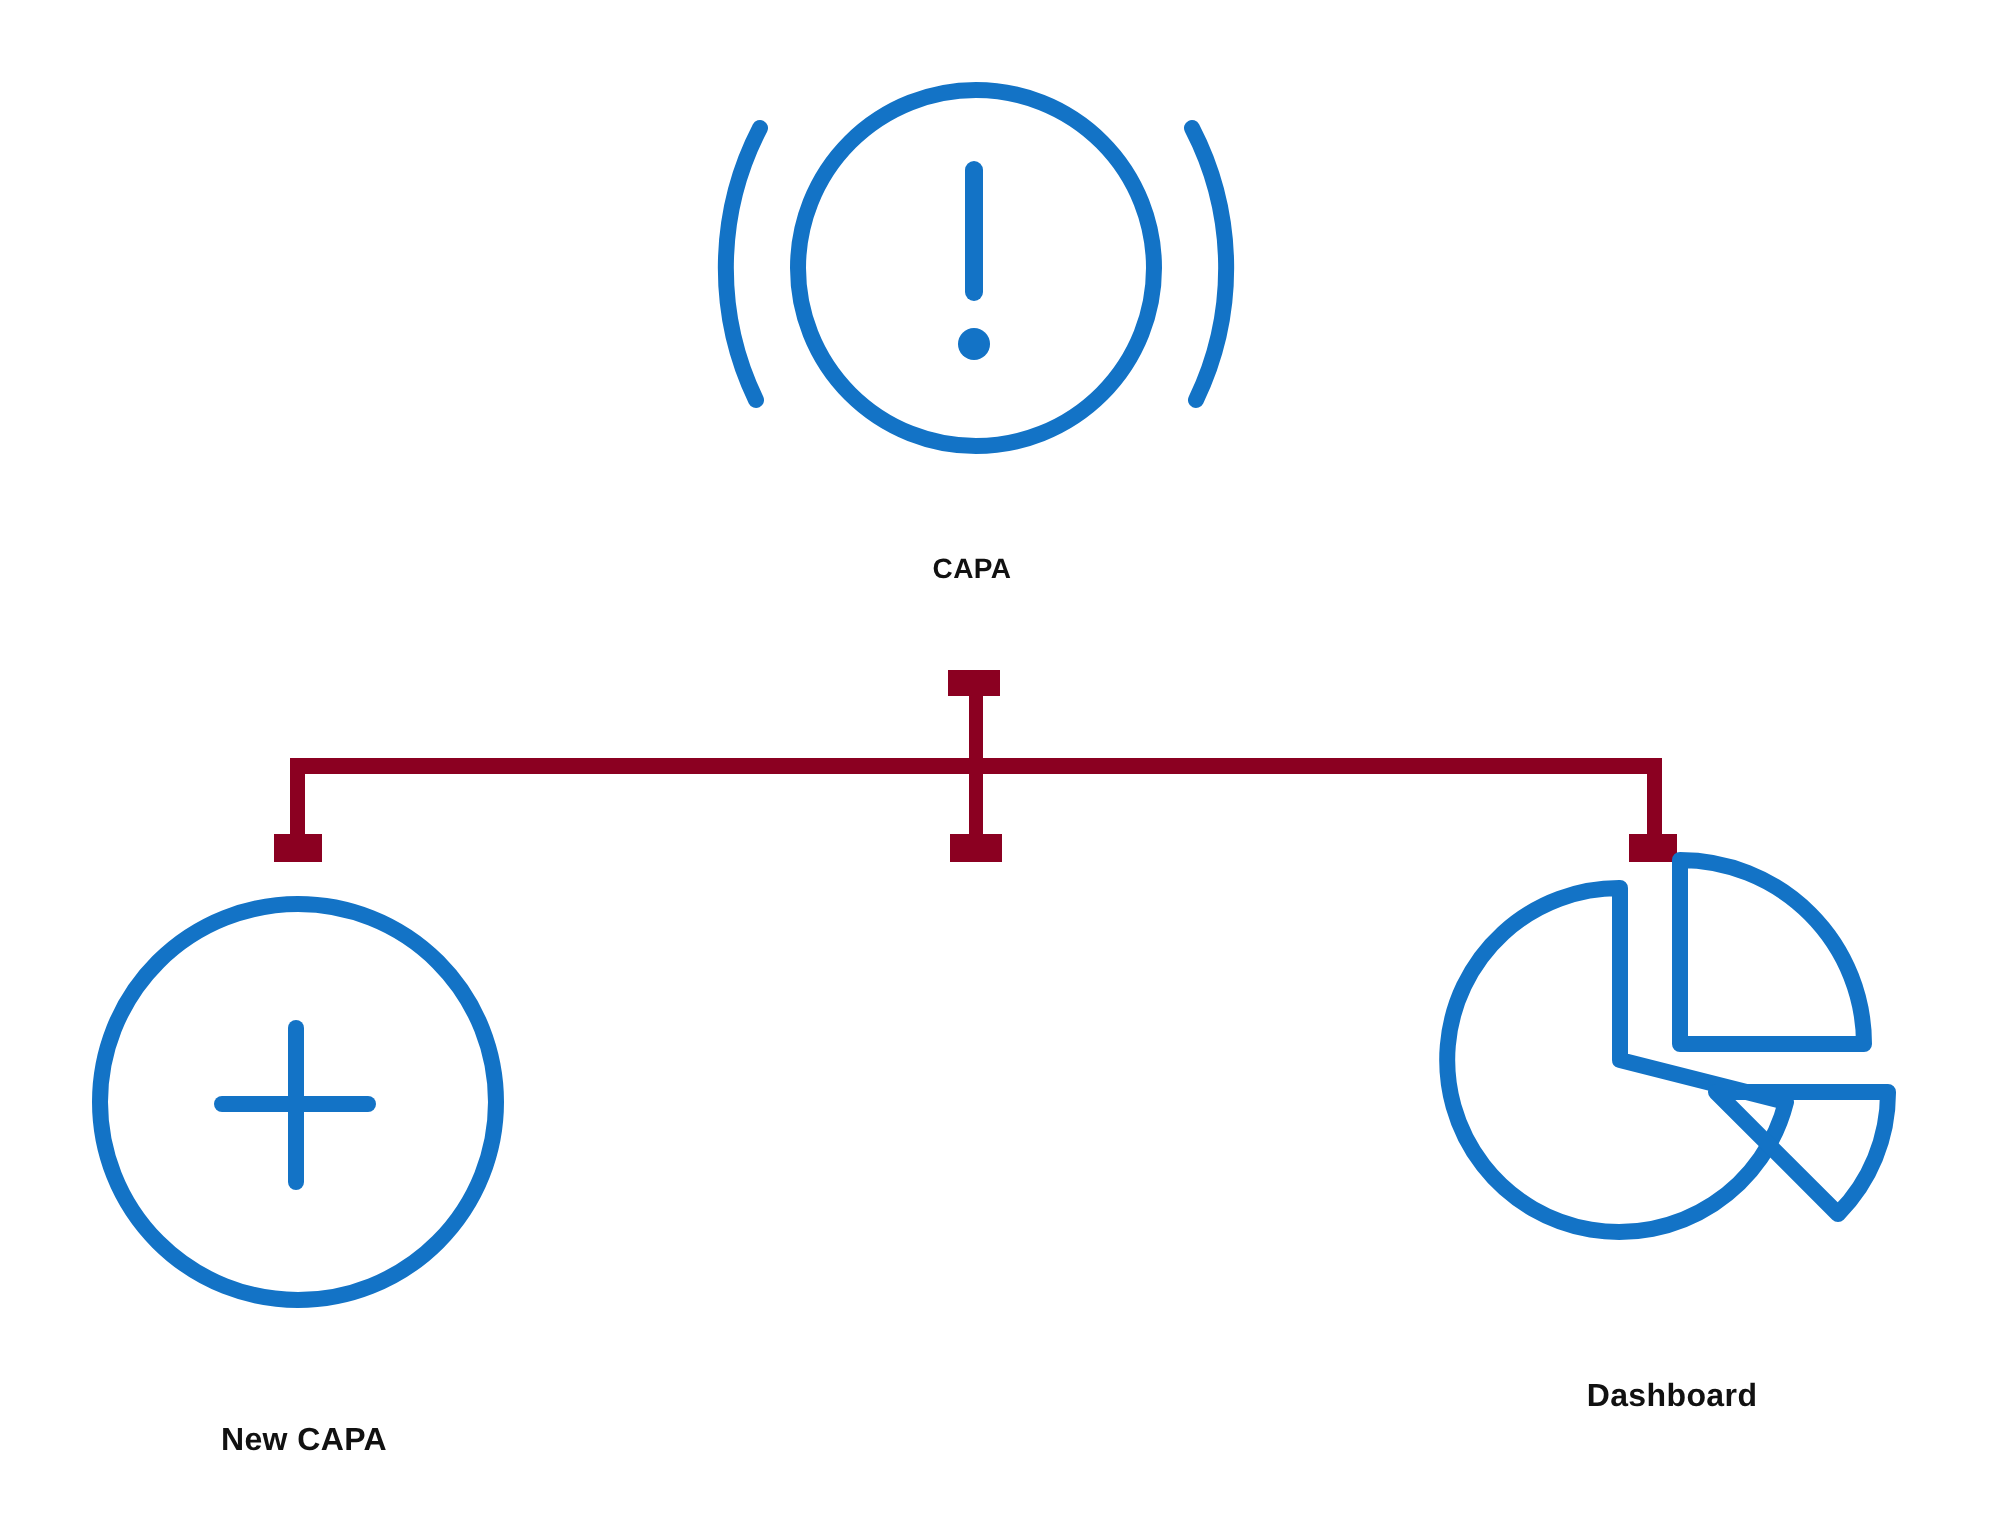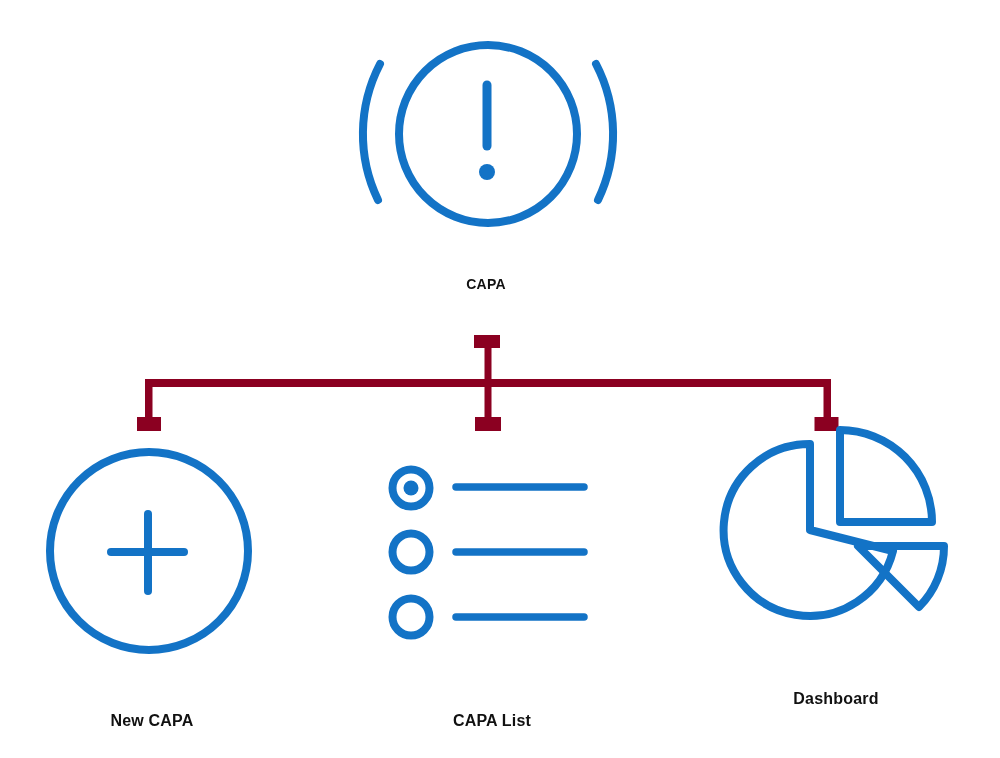--- a/index.html
+++ b/index.html
@@ -69,36 +69,20 @@
     <svg class="blue-icon" style="left:0; top:0;" width="220" height="222" viewBox="40 440 220 222">
       <g fill="none" stroke="currentColor" stroke-width="8" stroke-linecap="round">
         <circle cx="149" cy="551" r="99"></circle>
         <line x1="111" y1="552" x2="184" y2="552"></line>
         <line x1="148" y1="514" x2="148" y2="591"></line>
       </g>
     </svg>
     <div class="node-label child-label">New CAPA</div>
   </div>
 
-  <div class="node" style="left:382px; top:440px; width:220px; height:305px;">
-    <svg class="blue-icon" style="left:0; top:18px;" width="212" height="185" viewBox="382 458 212 185">
-      <g fill="none" stroke="currentColor" stroke-width="8">
-        <circle cx="411" cy="488" r="18.5"></circle>
-        <circle cx="411" cy="552" r="18.5"></circle>
-        <circle cx="411" cy="617" r="18.5"></circle>
-      </g>
-      <circle cx="411" cy="488" r="7.5" fill="currentColor" stroke="none"></circle>
-      <g fill="none" stroke="currentColor" stroke-width="7.5" stroke-linecap="round">
-        <line x1="456" y1="487" x2="584" y2="487"></line>
-        <line x1="456" y1="552" x2="584" y2="552"></line>
-        <line x1="456" y1="617" x2="584" y2="617"></line>
-      </g>
-    </svg>
-    <div class="node-label child-label">CAPA List</div>
-  </div>
 
   <div class="node" style="left:718px; top:418px; width:236px; height:305px;">
     <svg class="blue-icon" style="left:0; top:2px;" width="236" height="206" viewBox="718 442 236 206">
       <g fill="none" stroke="currentColor" stroke-width="8" stroke-linejoin="round" stroke-linecap="round">
         <path d="M 893 573 A 86 86 0 1 1 810 466 L 810 552 Z"></path>
         <path d="M 840 452 L 840 544 L 932 544 A 92 92 0 0 0 840 452 Z"></path>
         <path d="M 858 568 L 944 568 A 86 86 0 0 1 919 629 Z"></path>
       </g>
     </svg>
     <div class="node-label child-label">Dashboard</div>

